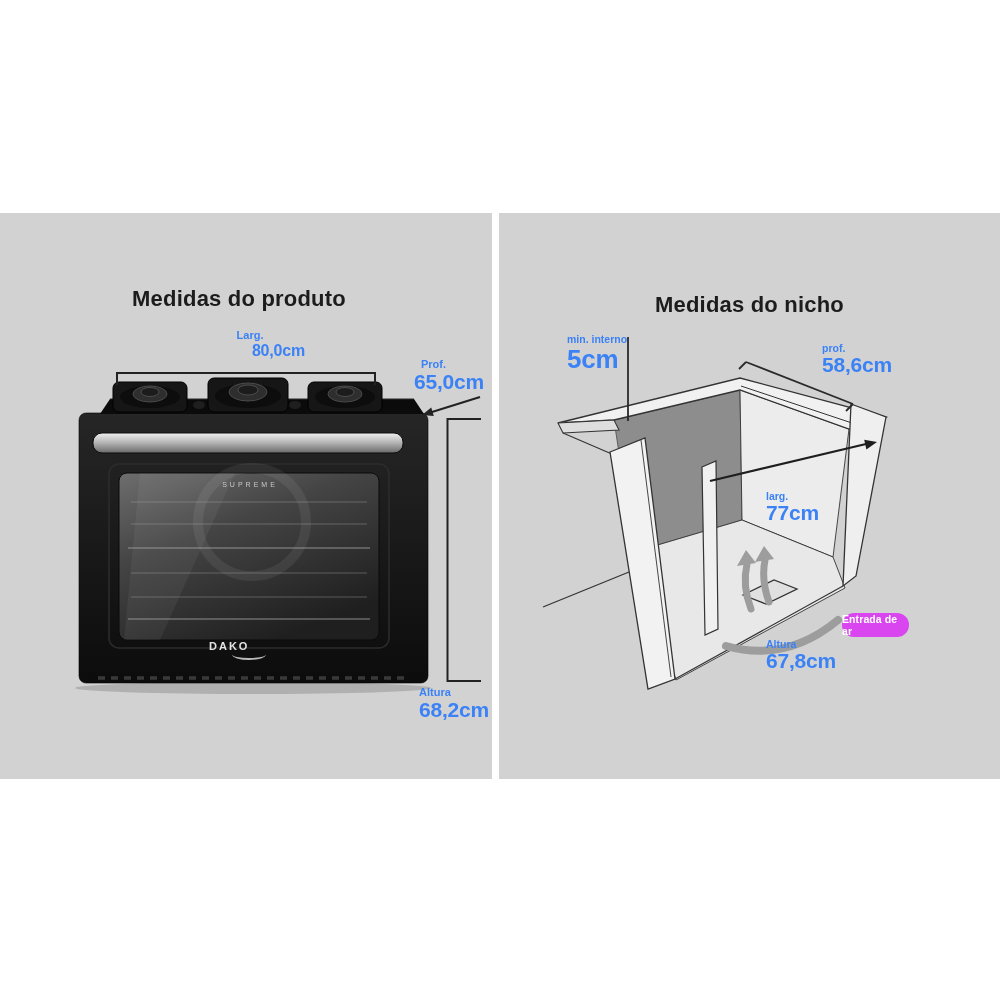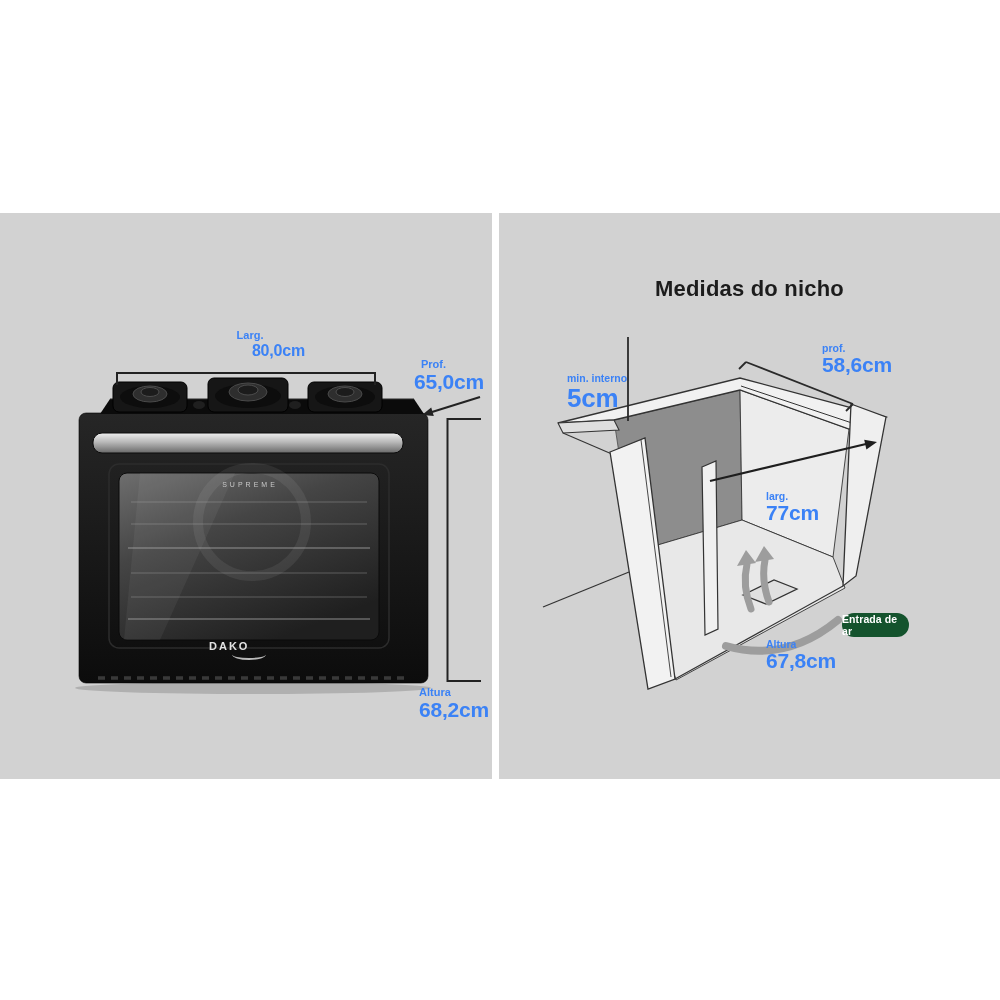--- a/index.html
+++ b/index.html
@@ -12,39 +12,39 @@
   .panel{position:absolute;top:213px;height:566px;background:#d2d2d2;}
   .panel.left{left:0;width:492px;}
   .panel.right{left:499px;width:501px;}
   svg.art{position:absolute;left:0;top:0;width:1000px;height:1000px;pointer-events:none;}
   .label-layer{position:absolute;inset:0;}
   .panel-title{
     position:absolute;font-size:22px;font-weight:700;letter-spacing:.2px;
     text-align:center;color:#1c1c1c;
   }
   .t-left{left:0;top:286px;width:478px;}
-  .t-right{left:499px;top:276px;width:501px;}
+  .t-right{left:499px;top:292px;width:501px;}
   .dim{position:absolute;line-height:1.08;color:#3b82f6;}
   .dim .lbl{font-size:11px;font-weight:700;}
   .dim .lbl.lc{font-size:10.5px;}
   .dim .val{font-size:21px;font-weight:700;letter-spacing:-.2px;}
   .dim.center{text-align:center;}
   .larg-left{left:195px;top:330px;width:110px;}
   .larg-left .val{font-size:16px;text-align:right;}
   .prof-left{left:414px;top:359px;}
   .prof-left .lbl{padding-left:7px;}
   .alt-left{left:419px;top:687px;}
-  .min-int{left:567px;top:334px;margin-top:39px;}
+  .min-int{left:567px;top:334px;}
   .min-int .val{font-size:26px;}
   .prof-right{left:822px;top:343px;}
   .larg-right{left:766px;top:491px;}
   .alt-right{left:766px;top:639px;}
   .badge{
     position:absolute;left:842px;top:613px;width:67px;height:24px;
-    background:#14532d;border-radius:13px;color:#ffffff;
+    background:#d946ef;border-radius:13px;color:#ffffff;
     font-size:10.5px;font-weight:700;display:flex;align-items:center;justify-content:center;
     letter-spacing:.1px;
   }
   .supreme{
     position:absolute;left:203px;top:481px;width:94px;text-align:center;
     font-size:7px;letter-spacing:3px;color:#c9c9c9;font-weight:400;
   }
   .dako{
     position:absolute;left:209px;top:640px;width:80px;
     font-size:11px;font-weight:700;letter-spacing:2px;color:#e3e3e3;
@@ -165,20 +165,21 @@
         <line x1="746" y1="362" x2="853" y2="404"></line>
         <line x1="746" y1="362" x2="739" y2="369"></line>
         <line x1="853" y1="404" x2="846" y2="411"></line>
       </g>
       <line x1="710" y1="481" x2="866" y2="444" stroke="#1e1e1e" stroke-width="2.2"></line>
       <polygon points="877,442 866.4,449.6 864.2,439.8" fill="#1e1e1e"></polygon>
     </g>
   </svg>
 
   <div class="label-layer">
+    <div class="panel-title t-left">Medidas do produto</div>
     <div class="panel-title t-right">Medidas do nicho</div>
 
     <div class="dim center larg-left">
       <div class="lbl">Larg.</div>
       <div class="val">80,0cm</div>
     </div>
     <div class="dim prof-left">
       <div class="lbl">Prof.</div>
       <div class="val">65,0cm</div>
     </div>

